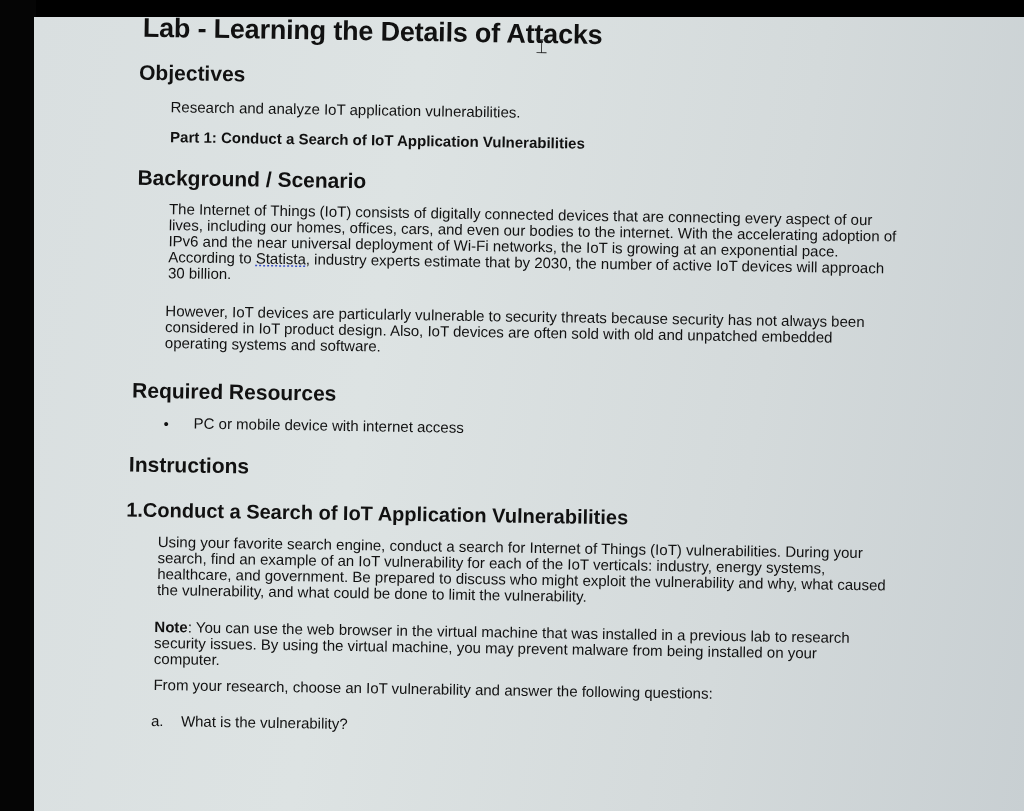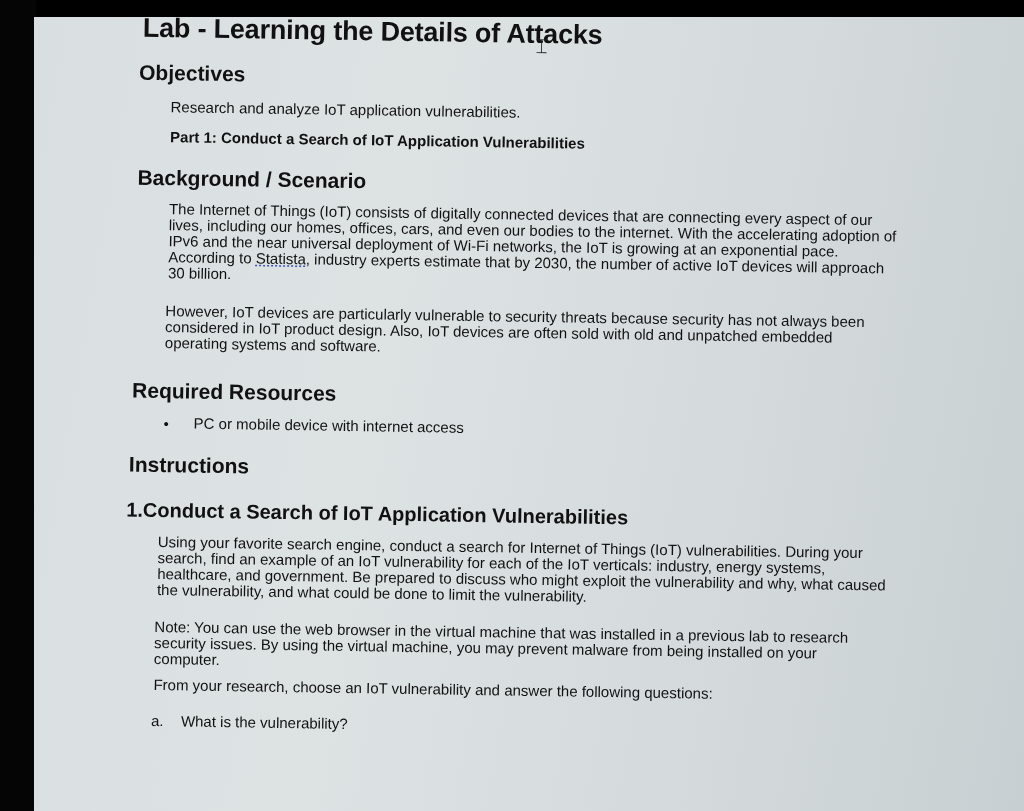--- a/index.html
+++ b/index.html
@@ -16,21 +16,21 @@
   }
   .doc { position: absolute; left: 0; top: 0; width: 990px; height: 811px; transform-origin: 0 0; transform: rotate(0.9deg); }
   .t { position: absolute; white-space: nowrap; }
   .title { font-size: 27px; font-weight: bold; left: 109px; top: -6px; letter-spacing: -0.2px; }
   .cursor { position: absolute; left: 502px; top: 10px; font-size: 20px; color: #222; font-weight: normal; }
   h2.t { font-size: 21px; font-weight: bold; margin: 0; }
   .body { font-size: 15px; line-height: 16px; }
   .sub { font-size: 15px; font-weight: bold; }
   .statista { text-decoration: underline dotted #3a4fc4; text-underline-offset: 2px; margin-top: 24px; }
   .bullet { font-size: 15px; }
-  .note-label { font-weight: normal; }
+  .note-label { font-weight: bold; }
 </style>
 </head>
 <body>
 
 <div class="bezel"></div>
 
 <div class="page">
   <div class="doc">
 
     <div class="t title">Lab - Learning the Details of Attacks</div>

